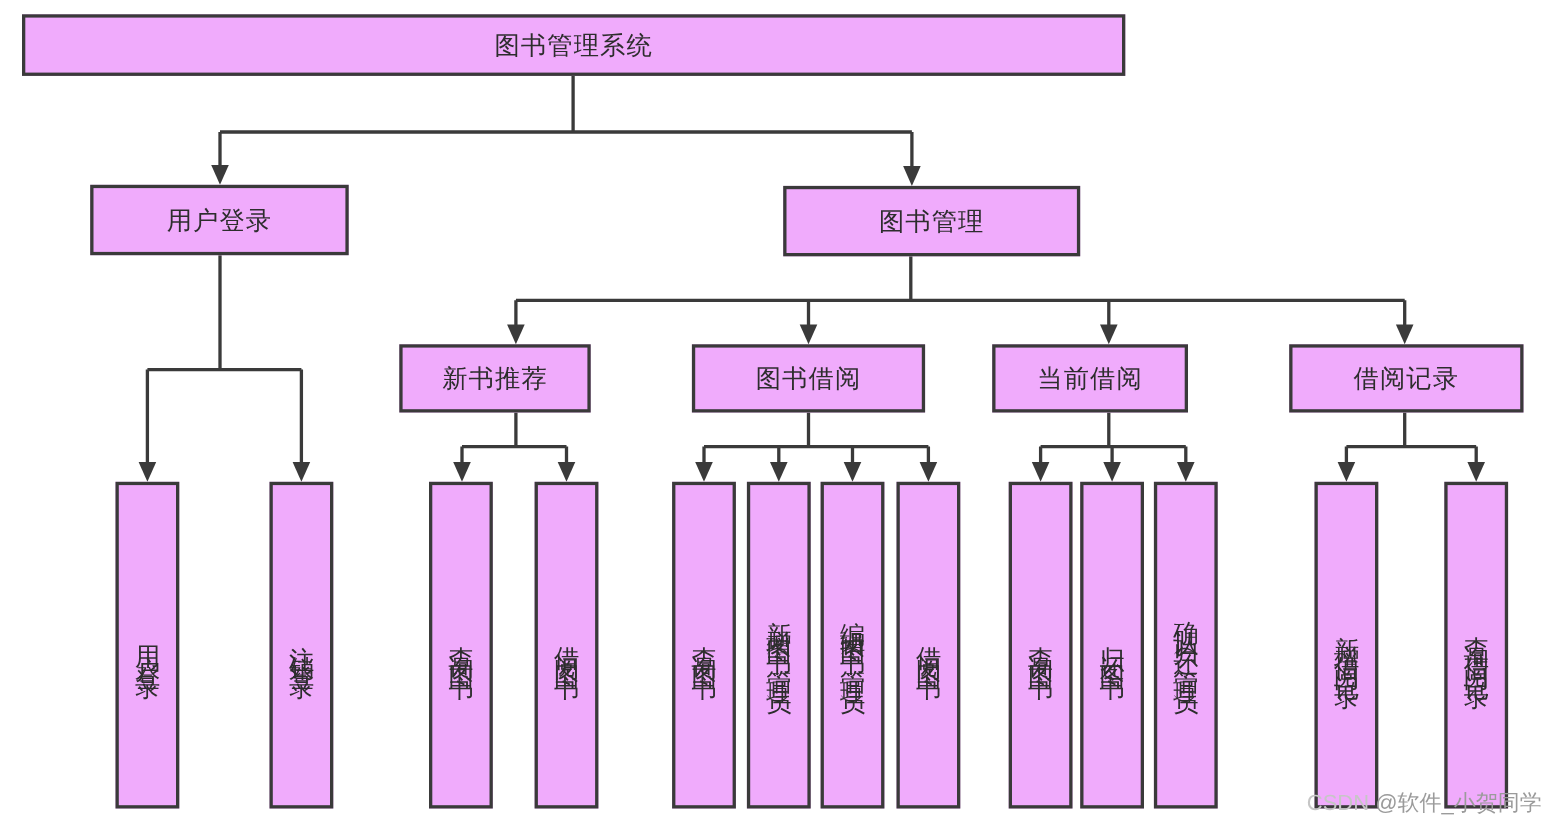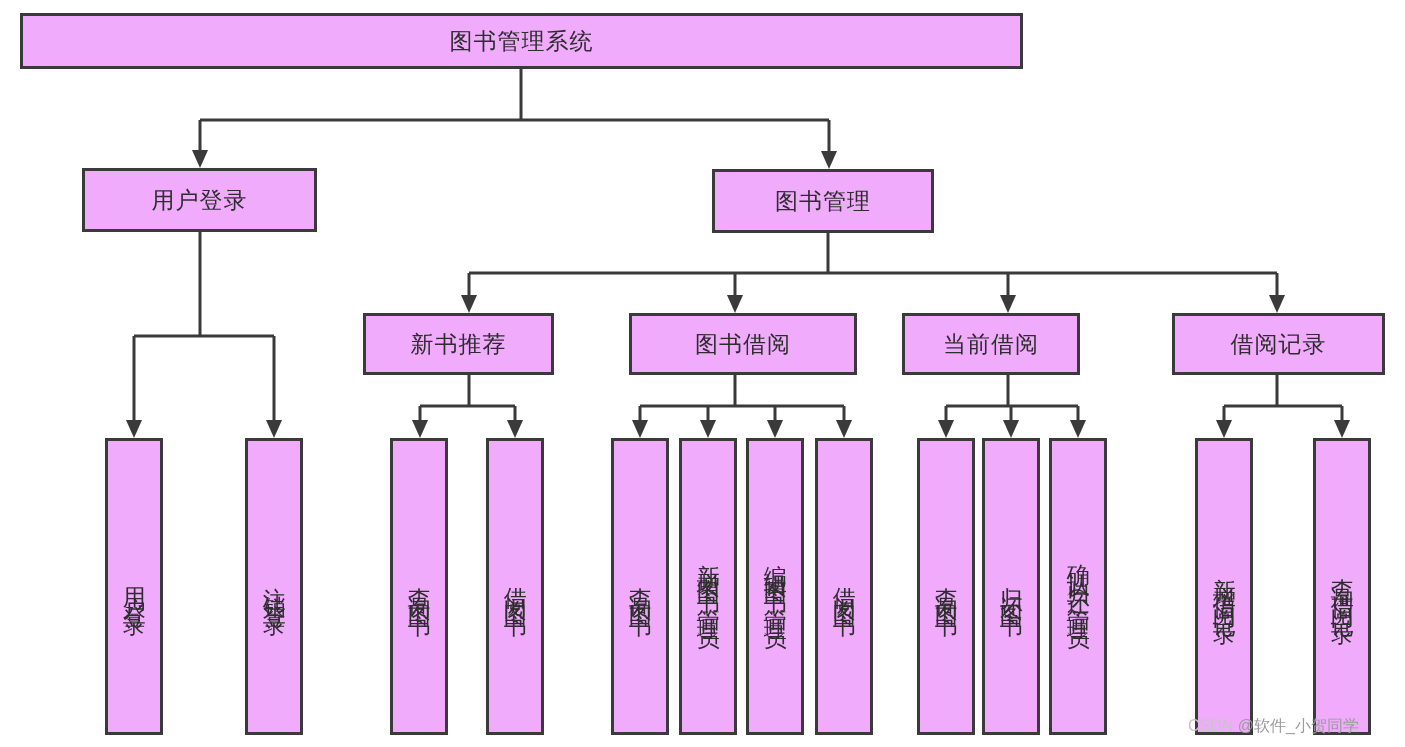--- a/index.html
+++ b/index.html
@@ -11,21 +11,21 @@
   *{box-sizing:border-box;margin:0;padding:0}
   body{background:#ffffff;font-family:"Liberation Sans","DejaVu Sans",sans-serif}
   .canvas{position:relative;width:1405px;height:747px;background:#ffffff;overflow:hidden}
   .wires{position:absolute;left:0;top:0;width:1405px;height:747px}
   .wires path{stroke:var(--line);stroke-width:3;fill:none}
   .wires polygon{fill:var(--line);stroke:none}
   .box{position:absolute;border:3px solid var(--line);background:#f0abfc;color:var(--text);
        display:flex;align-items:center;justify-content:center}
   .box.h{font-size:23px;letter-spacing:1px}
   .box.v span{writing-mode:vertical-rl;text-orientation:mixed;font-size:23px;letter-spacing:9px;line-height:1.1}
-  .watermark{position:absolute;left:1188px;top:716px;font-size:16px;white-space:nowrap;z-index:5}
+  .watermark{position:absolute;left:1188px;top:716px;font-size:20px;white-space:nowrap;z-index:5}
   .watermark .wm-prefix{color:var(--wm1)}
   .watermark .wm-handle{color:var(--wm2)}
 </style>
 </head>
 <body>
 
 <div class="canvas">
 
   <svg class="wires" viewBox="0 0 1405 747">
     <path d="
@@ -85,28 +85,28 @@
     </g>
   </svg>
 
   <div class="box h" style="left:20px;top:13px;width:1003px;height:56px">
     <span>图书管理系统</span>
   </div>
 
   <div class="box h" style="left:82px;top:168px;width:235px;height:64px">
     <span>用户登录</span>
   </div>
-  <div class="box h" style="left:712px;top:169px;width:222px;height:64px">
+  <div class="box h" style="left:712px;top:169px;width:270px;height:64px">
     <span>图书管理</span>
   </div>
 
-  <div class="box h" style="left:363px;top:313px;width:191px;height:62px">
+  <div class="box h" style="left:363px;top:313px;width:174px;height:62px">
     <span>新书推荐</span>
   </div>
-  <div class="box h" style="left:629px;top:313px;width:228px;height:62px">
+  <div class="box h" style="left:629px;top:313px;width:212px;height:62px">
     <span>图书借阅</span>
   </div>
   <div class="box h" style="left:902px;top:313px;width:178px;height:62px">
     <span>当前借阅</span>
   </div>
   <div class="box h" style="left:1172px;top:313px;width:213px;height:62px">
     <span>借阅记录</span>
   </div>
 
   <div class="box v" style="left:105px;top:438px;width:58px;height:297px">

